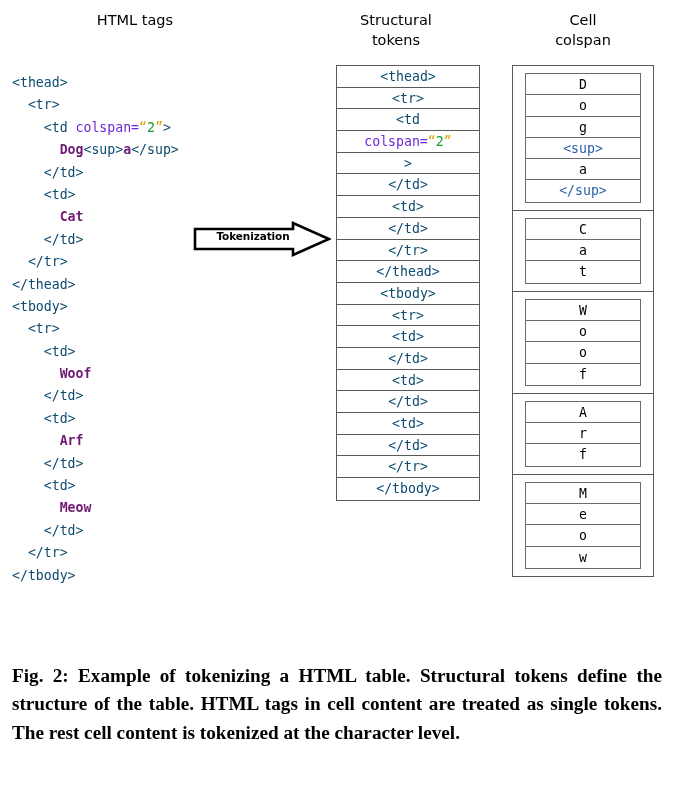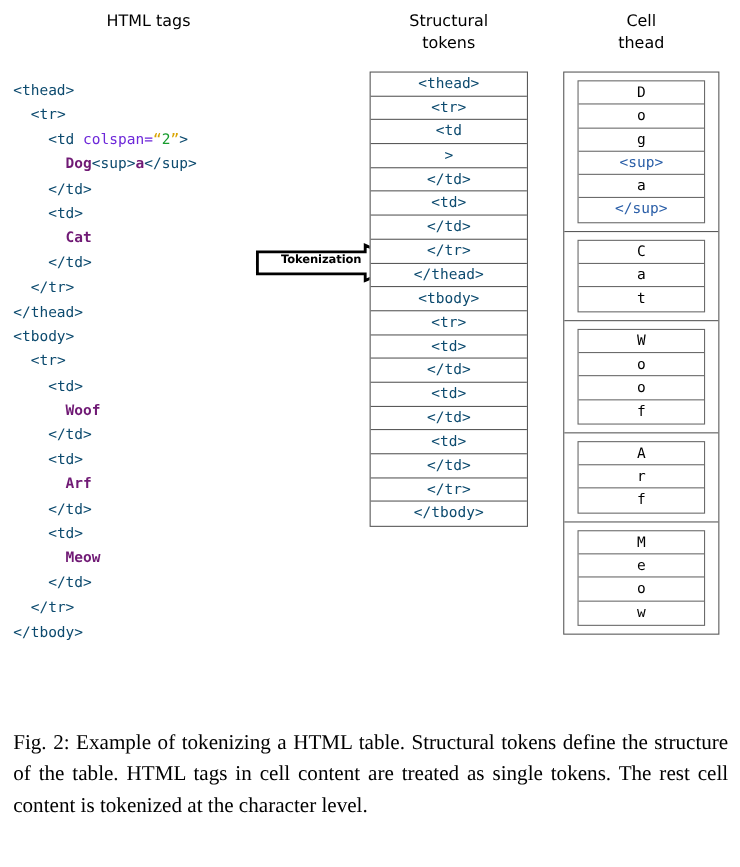--- a/index.html
+++ b/index.html
@@ -20,21 +20,21 @@
   .col-head {
     position: absolute;
     text-align: center;
     font-family: "DejaVu Sans", sans-serif;
     font-size: 14.5px;
     line-height: 20px;
     color: #000;
     font-weight: 400;
   }
   #head-html   { left: 45px;  top: 10px; width: 180px; }
-  #head-struct { left: 336px; top: 10px; width: 144px; }
+  #head-struct { left: 324px; top: 10px; width: 144px; }
   #head-cell   { left: 512px; top: 10px; width: 142px; }
 
   
   #html-code {
     position: absolute;
     left: 12px;
     top: 72px;
     width: 320px;
     font-family: "DejaVu Sans Mono", monospace;
     font-size: 13.2px;
@@ -49,21 +49,20 @@
   .num   { color: #179c2e; }
   .txt   { color: #701a75; font-weight: 700; text-align: right; }
 
   
   #arrow-wrap {
     position: absolute;
     left: 193px;
     top: 221px;
     width: 138px;
     height: 36px;
-    margin-left: 39px;
   }
   #arrow-wrap svg { display: block; }
   #arrow-label {
     position: absolute;
     left: 15px;
     top: 9px;
     width: 90px;
     text-align: center;
     font-family: "DejaVu Sans", sans-serif;
     font-size: 10.5px;
@@ -136,46 +135,48 @@
     position: absolute;
     left: 12px;
     top: 662px;
     width: 650px;
     font-family: "Liberation Serif", serif;
     font-size: 19.2px;
     line-height: 28.3px;
     color: #000;
     text-align: justify;
     text-justify: inter-word;
+    font-weight: bold;
   }
 </style>
 </head>
 <body>
 
 <div class="col-head" id="head-html">HTML tags</div>
 
 <div class="col-head" id="head-struct" style="white-space:pre-line">Structural
 tokens</div>
 
 <div class="col-head" id="head-cell" style="white-space:pre-line">Cell
-thead</div>
+colspan</div>
 
 <div id="html-code"><span class="ln"><span></span><span class="tag">&lt;thead&gt;</span></span><span class="ln"><span>  </span><span class="tag">&lt;tr&gt;</span></span><span class="ln"><span>    </span><span class="tag">&lt;td </span><span class="attr">colspan=</span><span class="quo">“</span><span class="num">2</span><span class="quo">”</span><span class="tag">&gt;</span></span><span class="ln"><span>      </span><span class="txt">Dog</span><span class="tag">&lt;sup&gt;</span><span class="txt">a</span><span class="tag">&lt;/sup&gt;</span></span><span class="ln"><span>    </span><span class="tag">&lt;/td&gt;</span></span><span class="ln"><span>    </span><span class="tag">&lt;td&gt;</span></span><span class="ln"><span>      </span><span class="txt">Cat</span></span><span class="ln"><span>    </span><span class="tag">&lt;/td&gt;</span></span><span class="ln"><span>  </span><span class="tag">&lt;/tr&gt;</span></span><span class="ln"><span></span><span class="tag">&lt;/thead&gt;</span></span><span class="ln"><span></span><span class="tag">&lt;tbody&gt;</span></span><span class="ln"><span>  </span><span class="tag">&lt;tr&gt;</span></span><span class="ln"><span>    </span><span class="tag">&lt;td&gt;</span></span><span class="ln"><span>      </span><span class="txt">Woof</span></span><span class="ln"><span>    </span><span class="tag">&lt;/td&gt;</span></span><span class="ln"><span>    </span><span class="tag">&lt;td&gt;</span></span><span class="ln"><span>      </span><span class="txt">Arf</span></span><span class="ln"><span>    </span><span class="tag">&lt;/td&gt;</span></span><span class="ln"><span>    </span><span class="tag">&lt;td&gt;</span></span><span class="ln"><span>      </span><span class="txt">Meow</span></span><span class="ln"><span>    </span><span class="tag">&lt;/td&gt;</span></span><span class="ln"><span>  </span><span class="tag">&lt;/tr&gt;</span></span><span class="ln"><span></span><span class="tag">&lt;/tbody&gt;</span></span></div>
 
 <div id="arrow-wrap">
   <svg width="138" height="36" viewBox="0 0 138 36">
     <polygon points="2,8 100,8 100,2 136,18 100,34 100,28 2,28" fill="#ffffff" stroke="#000000" stroke-width="2.6" stroke-linejoin="miter"></polygon>
   </svg>
   <div id="arrow-label">Tokenization</div>
 </div>
 
 <div id="struct-box">
     <div class="struct-row"><span class="tag">&lt;thead&gt;</span></div>
     <div class="struct-row"><span class="tag">&lt;tr&gt;</span></div>
     <div class="struct-row"><span class="tag">&lt;td</span></div>
+    <div class="struct-row"><span class="attr">colspan=</span><span class="quo">“</span><span class="num">2</span><span class="quo">”</span></div>
     <div class="struct-row"><span class="tag">&gt;</span></div>
     <div class="struct-row"><span class="tag">&lt;/td&gt;</span></div>
     <div class="struct-row"><span class="tag">&lt;td&gt;</span></div>
     <div class="struct-row"><span class="tag">&lt;/td&gt;</span></div>
     <div class="struct-row"><span class="tag">&lt;/tr&gt;</span></div>
     <div class="struct-row"><span class="tag">&lt;/thead&gt;</span></div>
     <div class="struct-row"><span class="tag">&lt;tbody&gt;</span></div>
     <div class="struct-row"><span class="tag">&lt;tr&gt;</span></div>
     <div class="struct-row"><span class="tag">&lt;td&gt;</span></div>
     <div class="struct-row"><span class="tag">&lt;/td&gt;</span></div>

